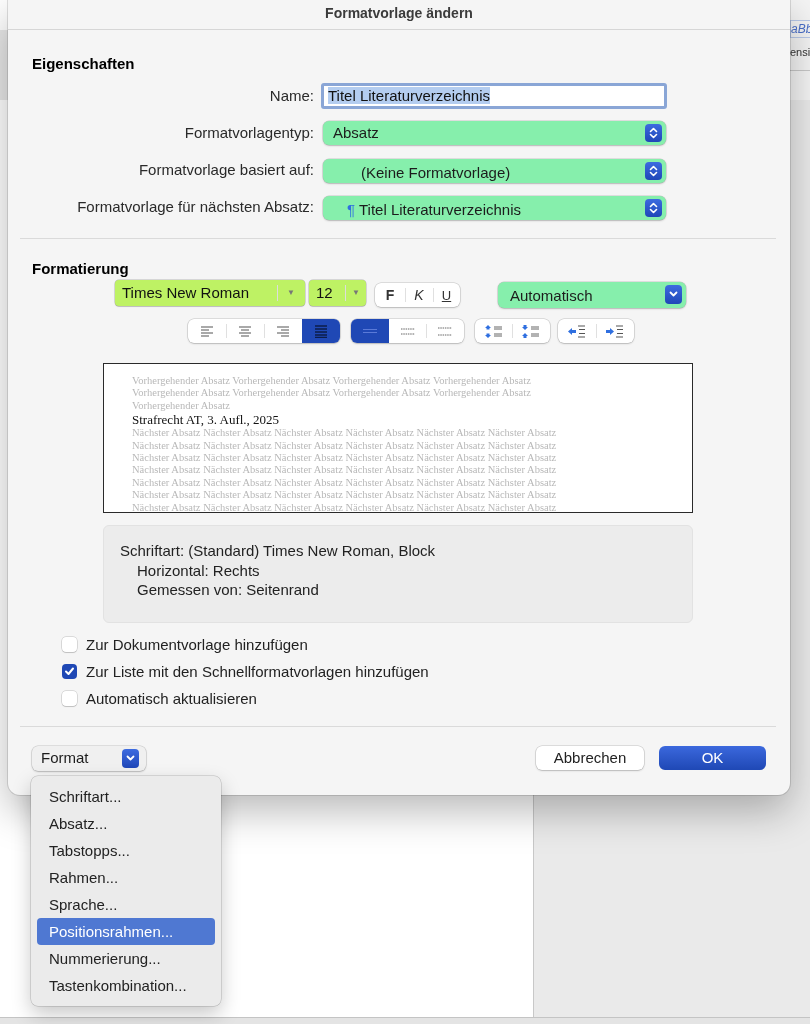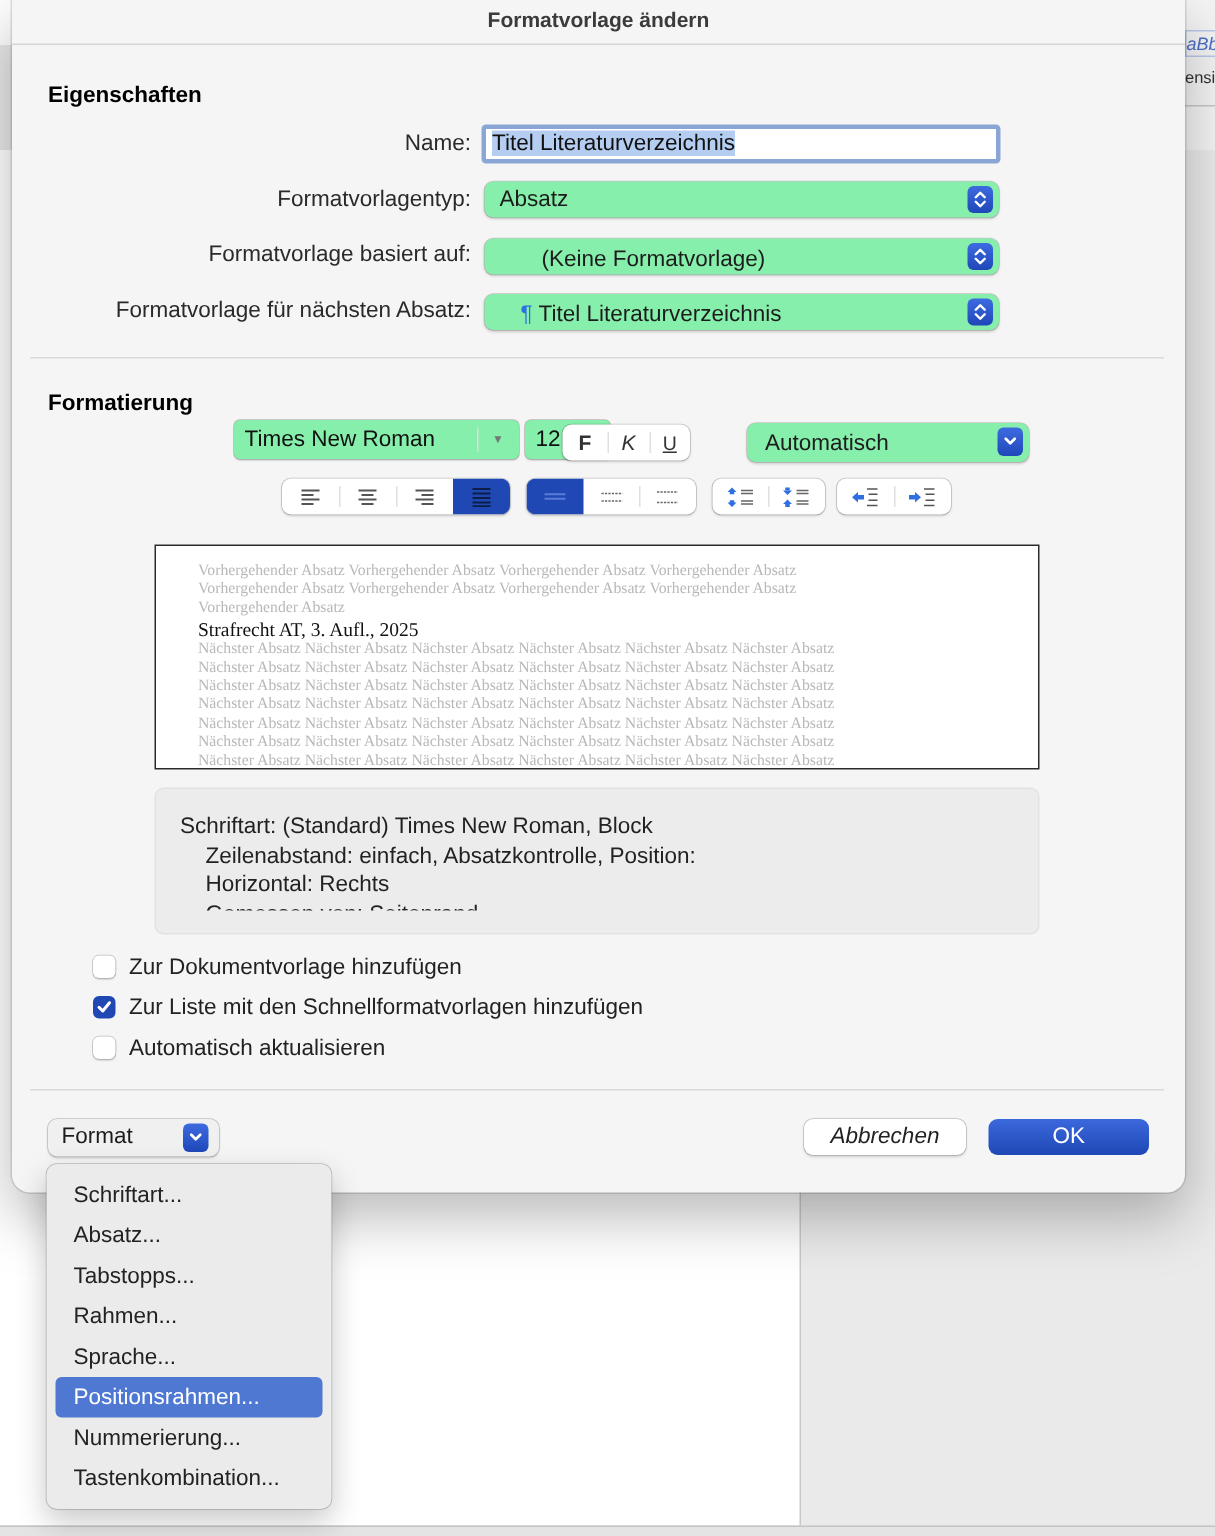--- a/index.html
+++ b/index.html
@@ -43,23 +43,23 @@
   .stepper-ic svg { position:absolute; left:3px; top:2px; }
   .name-input {
     position:absolute; left:313px; top:83px; width:346px; height:26px; box-sizing:border-box;
     background:#fff; border:3px solid #8aa6d6; border-radius:3px;
     font-size:15px; line-height:20px; padding-left:4px; color:#111;
   }
   .name-input .sel { background:#b4cdf0; }
   .divider { position:absolute; left:12px; width:756px; height:1px; background:#dadada; }
 
   .combo {
-    position:absolute; height:26px; background:#86efac; border-radius:4px; box-sizing:border-box;
+    position:absolute; height:26px; background:#bef264; border-radius:4px; box-sizing:border-box;
     box-shadow: 0 0 0 0.5px rgba(0,0,0,0.25), 0 1px 1px rgba(0,0,0,0.12);
-    font-size:15px; color:#111; line-height:26px;margin-left:41px;
+    font-size:15px; color:#111; line-height:26px;
   }
   .combo .sep { position:absolute; top:5px; width:1px; height:16px; background:#ddd; }
   .combo .arr { position:absolute; top:0; font-size:8px; color:#777; }
   .seg {
     position:absolute; height:24px; background:#fff; border-radius:6px; box-sizing:border-box;
     box-shadow: 0 0 0 0.5px rgba(0,0,0,0.2), 0 1px 2px rgba(0,0,0,0.16);
     display:flex; overflow:hidden;
   }
   .seg .cell { position:relative; height:24px; display:flex; align-items:center; justify-content:center; }
   .seg .cell + .cell::before { content:""; position:absolute; left:0; top:5px; width:1px; height:14px; background:#e0e0e0; }
@@ -277,21 +277,20 @@
     <div class="gray">Nächster Absatz Nächster Absatz Nächster Absatz Nächster Absatz Nächster Absatz Nächster Absatz</div>
     <div class="gray">Nächster Absatz Nächster Absatz Nächster Absatz Nächster Absatz Nächster Absatz Nächster Absatz</div>
     <div class="gray">Nächster Absatz Nächster Absatz Nächster Absatz Nächster Absatz Nächster Absatz Nächster Absatz</div>
     <div class="gray">Nächster Absatz Nächster Absatz Nächster Absatz Nächster Absatz Nächster Absatz Nächster Absatz</div>
     <div class="gray">Nächster Absatz Nächster Absatz Nächster Absatz Nächster Absatz Nächster Absatz Nächster Absatz</div>
   </div>
 
   <div class="desc">
     <div class="desc-clip">
       <div class="line">Schriftart: (Standard) Times New Roman, Block</div>
-      <div class="line ind">Zeilenabstand:  einfach, Absatzkontrolle, Position:</div>
       <div class="line ind">Horizontal: Rechts</div>
       <div class="line ind">Gemessen von: Seitenrand</div>
     </div>
   </div>
 
   <div class="cb" style="top:636px;">
     <span class="box"></span>
     <span>Zur Dokumentvorlage hinzufügen</span>
   </div>
   <div class="cb" style="top:663px;">
@@ -310,21 +309,21 @@
   <div class="divider" style="top:726px;"></div>
 
   <div class="popup" style="left:24px; top:746px; width:114px; height:25px; background:#f0f0f0;">
     <span class="val" style="left:9px; top:0;">Format</span>
     <span class="stepper-ic" style="top:3px; height:19px; right:7px;">
       <svg width="11" height="14" viewBox="0 0 11 14">
           <path d="M2.5 5.5 L5.5 8.5 L8.5 5.5" stroke="#fff" stroke-width="1.8" fill="none" stroke-linecap="round" stroke-linejoin="round"></path>
         </svg>
     </span>
   </div>
-  <div class="btn btn-cancel" style="left:528px; top:746px; width:108px;font-style:italic;">Abbrechen</div>
+  <div class="btn btn-cancel" style="left:528px; top:746px; width:108px;">Abbrechen</div>
   <div class="btn btn-ok" style="left:651px; top:746px; width:107px;">OK</div>
 </div>
 
 <div class="menu">
   <div class="item">Schriftart...</div>
   <div class="item">Absatz...</div>
   <div class="item">Tabstopps...</div>
   <div class="item">Rahmen...</div>
   <div class="item">Sprache...</div>
   <div class="item hl">Positionsrahmen...</div>

